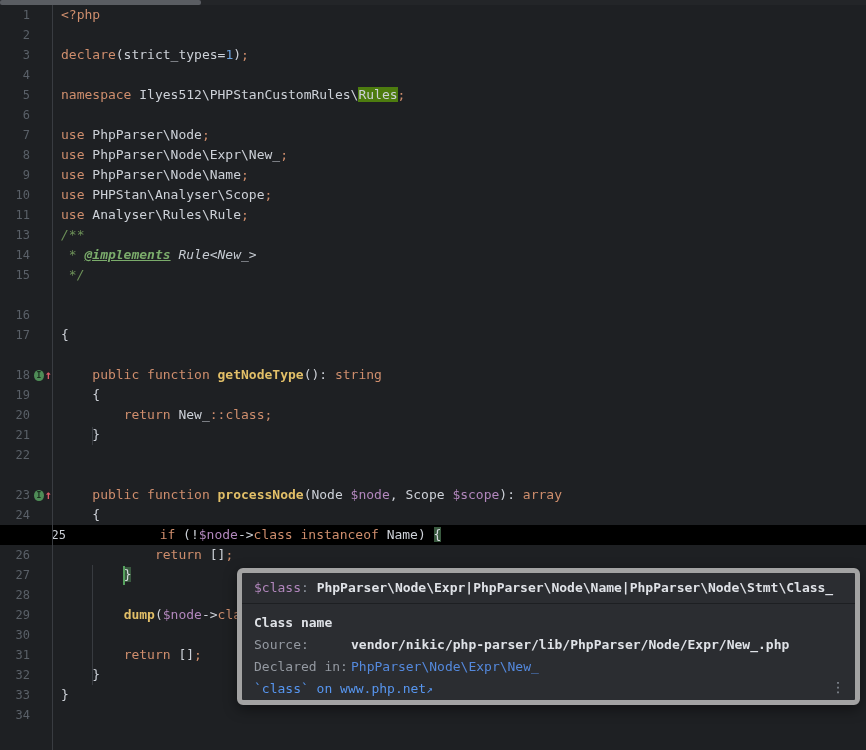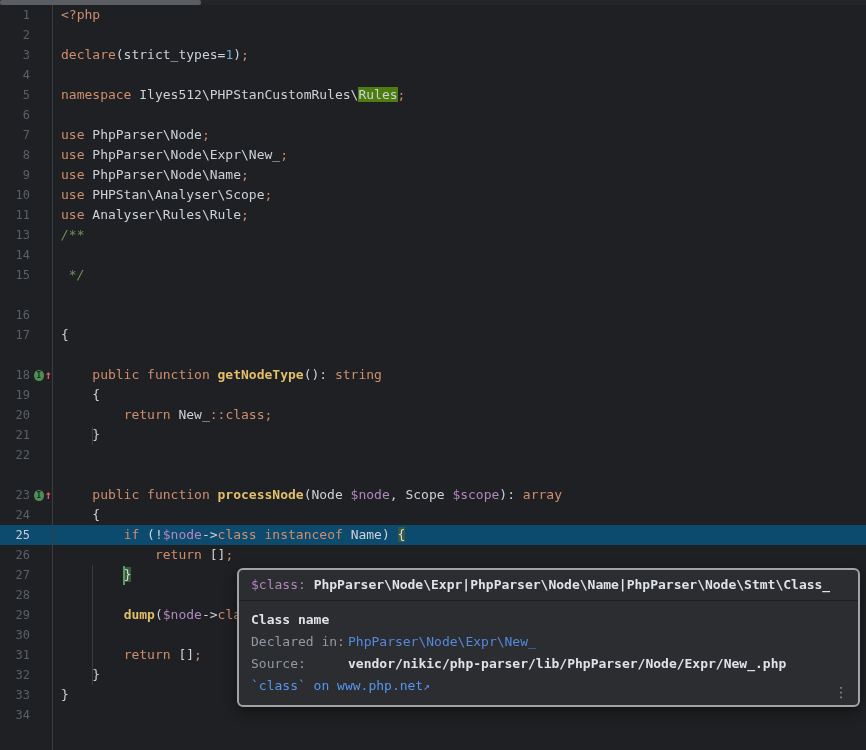--- a/index.html
+++ b/index.html
@@ -18,21 +18,21 @@
   .gutter-sep { position: absolute; top: 0; left: 52px; width: 1px; height: 750px; background: #393c41; z-index: 2; }
 
   
   .iguide { position: absolute; width: 1px; background: #383b40; z-index: 2; }
   .iguide.g1 { left: 92px; top: 427px; height: 18px; }
   .iguide.g2 { left: 92px; top: 565px; height: 120px; }
   .iguide.green { left: 123px; top: 566px; height: 19px; background: #55a05d; width: 2px; }
 
   .code-lines { position: absolute; top: 5px; left: 0; width: 866px; z-index: 1; }
   .row { height: 20px; line-height: 20px; white-space: pre; font-size: 13px; display: flex; }
-  .row.current { background: #0c4a6e; }
+  .row.current { background: #000000; padding-left: 36px; }
   .gutter { display: inline-flex; width: 52px; flex: none; color: #5a6068; font-size: 12px; }
   .row.current .gutter .lnum { color: #c9cdd4; }
   .lnum { display: inline-block; width: 30px; text-align: right; }
   .gicon { display: inline-flex; width: 22px; padding-left: 4px; align-items: center; }
   .impl-circle {
     width: 11px; height: 11px; border-radius: 50%; background: #4f8d57;
     color: #1b2c1e; font-size: 8px; font-weight: bold; line-height: 11px;
     text-align: center; display: inline-block; margin-top: 1px;
   }
   .up-arrow { color: #dd5c68; font-size: 12px; font-weight: bold; line-height: 11px; margin-left: 1px; }
@@ -46,29 +46,29 @@
   .tk-dim    { color: #959ba4; }
   .tk-cmt    { color: #6d9158; font-style: italic; }
   .tk-doctag { color: #7bac6b; font-style: italic; text-decoration: underline; font-weight: bold; }
   .tk-doctype{ color: #c5cad1; font-style: italic; }
   .tk-bracehl{ background: #39593f; color: #d6dade; }
   .tk-wordhl { background: #4d7c0f; color: #cdd1d8; }
 
   
   .doc-popup {
     position: absolute; left: 237px; top: 568px; width: 623px;
-    background: #2b2d31; border: 2px solid #a3a3a3; border-radius: 6px;
+    background: #2b2d31; border: 5px solid #a3a3a3; border-radius: 6px;
     z-index: 10; font-size: 13px; color: #dfe2e7;
     box-shadow: 0 4px 14px rgba(0,0,0,0.45);
   }
   .doc-header { padding: 7px 12px 8px 12px; border-bottom: 1px solid #1d1f22; white-space: pre; }
   .doc-header .sig-var { color: #b287bd; }
   .doc-header .sig-sep { color: #9096a0; }
   .doc-header .sig-types { color: #dfe2e7; font-weight: bold; }
-  .doc-body { padding: 8px 12px 8px 12px; position: relative; }
+  .doc-body { padding: 8px 12px 0 12px; position: relative; }
   .doc-title { font-weight: bold; color: #dfe2e7; height: 22px; line-height: 22px; }
   .doc-row { height: 22px; line-height: 22px; white-space: pre; }
   .doc-label { display: inline-block; width: 97px; color: #9499a1; }
   .doc-link { color: #5489dd; text-decoration: none; }
   .doc-source { color: #dfe2e7; font-weight: bold; }
   .doc-extlink { color: #5796f0; text-decoration: none; }
   .ext-arrow { font-size: 11px; color: #5796f0; }
   .kebab {
     position: absolute; right: 6px; bottom: 4px; color: #9096a0;
     font-size: 14px; line-height: 14px; cursor: pointer; padding: 2px 4px;
@@ -94,21 +94,21 @@
       <div class="row"><span class="gutter"><span class="lnum">3</span><span class="gicon"></span></span><span class="code"><span class="tk-kw">declare</span><span class="tk-txt">(strict_types=</span><span class="tk-num">1</span><span class="tk-txt">)</span><span class="tk-kw">;</span></span></div>
       <div class="row"><span class="gutter"><span class="lnum">4</span><span class="gicon"></span></span><span class="code"></span></div>
       <div class="row"><span class="gutter"><span class="lnum">5</span><span class="gicon"></span></span><span class="code"><span class="tk-kw">namespace</span><span class="tk-txt"> Ilyes512\PHPStanCustomRules\</span><span class="tk-wordhl">Rules</span><span class="tk-kw">;</span></span></div>
       <div class="row"><span class="gutter"><span class="lnum">6</span><span class="gicon"></span></span><span class="code"></span></div>
       <div class="row"><span class="gutter"><span class="lnum">7</span><span class="gicon"></span></span><span class="code"><span class="tk-kw">use</span><span class="tk-txt"> PhpParser\Node</span><span class="tk-kw">;</span></span></div>
       <div class="row"><span class="gutter"><span class="lnum">8</span><span class="gicon"></span></span><span class="code"><span class="tk-kw">use</span><span class="tk-txt"> PhpParser\Node\Expr\New_</span><span class="tk-kw">;</span></span></div>
       <div class="row"><span class="gutter"><span class="lnum">9</span><span class="gicon"></span></span><span class="code"><span class="tk-kw">use</span><span class="tk-txt"> PhpParser\Node\Name</span><span class="tk-kw">;</span></span></div>
       <div class="row"><span class="gutter"><span class="lnum">10</span><span class="gicon"></span></span><span class="code"><span class="tk-kw">use</span><span class="tk-txt"> PHPStan\Analyser\Scope</span><span class="tk-kw">;</span></span></div>
       <div class="row"><span class="gutter"><span class="lnum">11</span><span class="gicon"></span></span><span class="code"><span class="tk-kw">use</span><span class="tk-txt"> Analyser\Rules\Rule</span><span class="tk-kw">;</span></span></div>
       <div class="row"><span class="gutter"><span class="lnum">13</span><span class="gicon"></span></span><span class="code"><span class="tk-cmt">/**</span></span></div>
-      <div class="row"><span class="gutter"><span class="lnum">14</span><span class="gicon"></span></span></div>
+      <div class="row"><span class="gutter"><span class="lnum">14</span><span class="gicon"></span></span><span class="code"><span class="tk-cmt"> * </span><span class="tk-doctag">@implements</span><span class="tk-doctype"> Rule&lt;New_&gt;</span></span></div>
       <div class="row"><span class="gutter"><span class="lnum">15</span><span class="gicon"></span></span><span class="code"><span class="tk-cmt"> */</span></span></div>
       <div class="row"></div>
       <div class="row"><span class="gutter"><span class="lnum">16</span><span class="gicon"></span></span></div>
       <div class="row"><span class="gutter"><span class="lnum">17</span><span class="gicon"></span></span><span class="code"><span class="tk-txt">{</span></span></div>
       <div class="row"></div>
       <div class="row"><span class="gutter"><span class="lnum">18</span><span class="gicon"><span class="impl-circle">I</span><span class="up-arrow">↑</span></span></span><span class="code"><span class="tk-txt">    </span><span class="tk-kw">public function</span><span class="tk-txt"> </span><span class="tk-fn">getNodeType</span><span class="tk-txt">(): </span><span class="tk-kw">string</span></span></div>
       <div class="row"><span class="gutter"><span class="lnum">19</span><span class="gicon"></span></span><span class="code"><span class="tk-txt">    {</span></span></div>
       <div class="row"><span class="gutter"><span class="lnum">20</span><span class="gicon"></span></span><span class="code"><span class="tk-txt">        </span><span class="tk-kw">return</span><span class="tk-txt"> New_</span><span class="tk-kw">::class;</span></span></div>
       <div class="row"><span class="gutter"><span class="lnum">21</span><span class="gicon"></span></span><span class="code"><span class="tk-txt">    }</span></span></div>
       <div class="row"><span class="gutter"><span class="lnum">22</span><span class="gicon"></span></span><span class="code"></span></div>
@@ -124,20 +124,20 @@
       <div class="row"><span class="gutter"><span class="lnum">31</span><span class="gicon"></span></span><span class="code"><span class="tk-txt">        </span><span class="tk-kw">return</span><span class="tk-txt"> []</span><span class="tk-kw">;</span></span></div>
       <div class="row"><span class="gutter"><span class="lnum">32</span><span class="gicon"></span></span><span class="code"><span class="tk-txt">    }</span></span></div>
       <div class="row"><span class="gutter"><span class="lnum">33</span><span class="gicon"></span></span><span class="code"><span class="tk-txt">}</span></span></div>
       <div class="row"><span class="gutter"><span class="lnum">34</span><span class="gicon"></span></span><span class="code"></span></div>
     </div>
 
   <div class="doc-popup">
     <div class="doc-header"><span class="sig-var">$class</span><span class="sig-sep">: </span><span class="sig-types">PhpParser\Node\Expr|PhpParser\Node\Name|PhpParser\Node\Stmt\Class_</span></div>
     <div class="doc-body">
       <div class="doc-title">Class name</div>
+      <div class="doc-row"><span class="doc-label">Source:</span><span class="doc-source">vendor/nikic/php-parser/lib/PhpParser/Node/Expr/New_.php</span></div>
       <div class="doc-row"><span class="doc-label">Declared in:</span><a class="doc-link">PhpParser\Node\Expr\New_</a></div>
-      <div class="doc-row"><span class="doc-label">Source:</span><span class="doc-source">vendor/nikic/php-parser/lib/PhpParser/Node/Expr/New_.php</span></div>
       <div class="doc-row"><a class="doc-extlink">`class` on www.php.net</a><span class="ext-arrow">↗</span></div>
       <div class="kebab">⋮</div>
     </div>
   </div>
 
 </div>
 
 </body></html>

